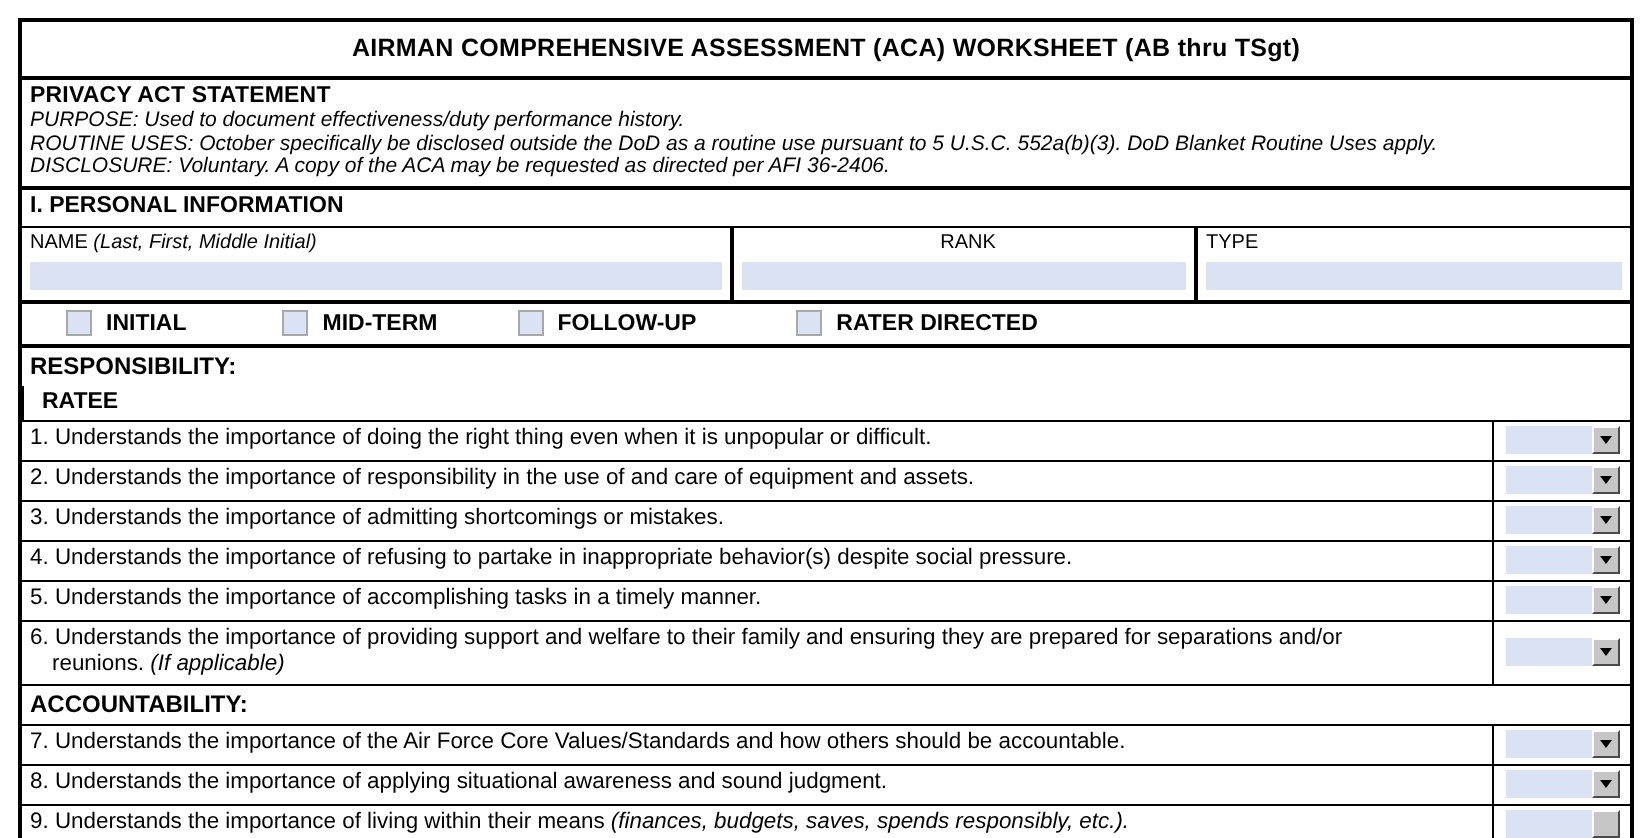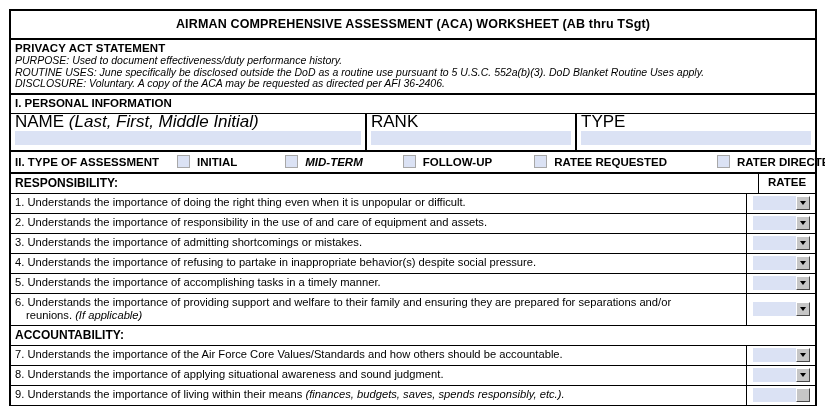--- a/index.html
+++ b/index.html
@@ -91,24 +91,24 @@
   }
   .pi-cell {
     box-sizing: border-box;
     padding: 1px 0 0 4px;
     display: flex;
     flex-direction: column;
     justify-content: flex-start;
   }
   .pi-cell + .pi-cell { border-left: 2px solid #000; }
   .pi-name  { width: 354px; }
-  .pi-rank  { width: 210px; }
+  .pi-rank  { width: 232px; align-items: center; }
   .pi-unit  { flex: 1; }
   .pi-label {
-    font-size: 17px;
+    font-size: 10px;
     line-height: 13px;
     white-space: nowrap;
   }
   .pi-label i { font-style: italic; }
   .field {
     margin-top: 3px;
     margin-right: 4px;
     height: 14px;
     background: #dbe2f4;
     border: none;
@@ -153,20 +153,21 @@
     margin-left: 7px;
   }
 
   
   .cat-row {
     border-bottom: 1.5px solid #000;
     font-size: 12px;
     font-weight: bold;
     padding: 2px 0 3px 4px;
     box-sizing: border-box;
+    flex-direction: column;
   }
   .cat-row.with-col {
     display: flex;
     padding: 0;
   }
   .cat-row .cat-text {
     flex: 1;
     padding: 2px 0 3px 4px;
   }
   .ratee-head {
@@ -241,21 +242,21 @@
 </head>
 <body>
 
 <div id="form-root">
 
   <div class="title-bar">AIRMAN COMPREHENSIVE ASSESSMENT (ACA) WORKSHEET (AB thru TSgt)</div>
 
   <div class="privacy">
     <div class="privacy-title">PRIVACY ACT STATEMENT</div>
     <div class="privacy-line">PURPOSE:  Used to document effectiveness/duty performance history.</div>
-    <div class="privacy-line">ROUTINE USES:  June specifically be disclosed outside the DoD as a routine use pursuant to 5 U.S.C. 552a(b)(3). DoD Blanket Routine Uses apply.</div>
+    <div class="privacy-line">ROUTINE USES:  October specifically be disclosed outside the DoD as a routine use pursuant to 5 U.S.C. 552a(b)(3). DoD Blanket Routine Uses apply.</div>
     <div class="privacy-line">DISCLOSURE:  Voluntary.  A copy of the ACA may be requested as directed per AFI 36-2406.</div>
   </div>
 
   <div class="section-band">I. PERSONAL INFORMATION</div>
 
   <div class="row pi-row">
     <div class="pi-cell pi-name">
       <div class="pi-label"><span>NAME </span><i>(Last, First, Middle Initial)</i></div>
       <input class="field" type="text" value="" style="">
     </div>
@@ -263,36 +264,31 @@
       <div class="pi-label">RANK</div>
       <input class="field" type="text" value="" style="">
     </div>
     <div class="pi-cell pi-unit">
       <div class="pi-label">TYPE</div>
       <input class="field" type="text" value="" style="">
     </div>
   </div>
 
   <div class="row assess-row" id="assess-row">
-    <span class="assess-label">II. TYPE OF ASSESSMENT</span>
   <div class="assess-opt" style="margin-left: 18px;">
         <span class="cbx"></span>
         <span class="assess-opt-label">INITIAL</span>
       </div>
-      <div class="assess-opt" style="margin-left: 48px; font-style: italic;">
+      <div class="assess-opt" style="margin-left: 48px;">
         <span class="cbx"></span>
         <span class="assess-opt-label">MID-TERM</span>
       </div>
       <div class="assess-opt" style="margin-left: 40px;">
         <span class="cbx"></span>
         <span class="assess-opt-label">FOLLOW-UP</span>
-      </div>
-      <div class="assess-opt" style="margin-left: 42px;">
-        <span class="cbx"></span>
-        <span class="assess-opt-label">RATEE REQUESTED</span>
       </div>
       <div class="assess-opt" style="margin-left: 50px;">
         <span class="cbx"></span>
         <span class="assess-opt-label">RATER DIRECTED</span>
       </div>
     </div>
 
 
   <div id="assessment-table">
       <div class="cat-row with-col">

